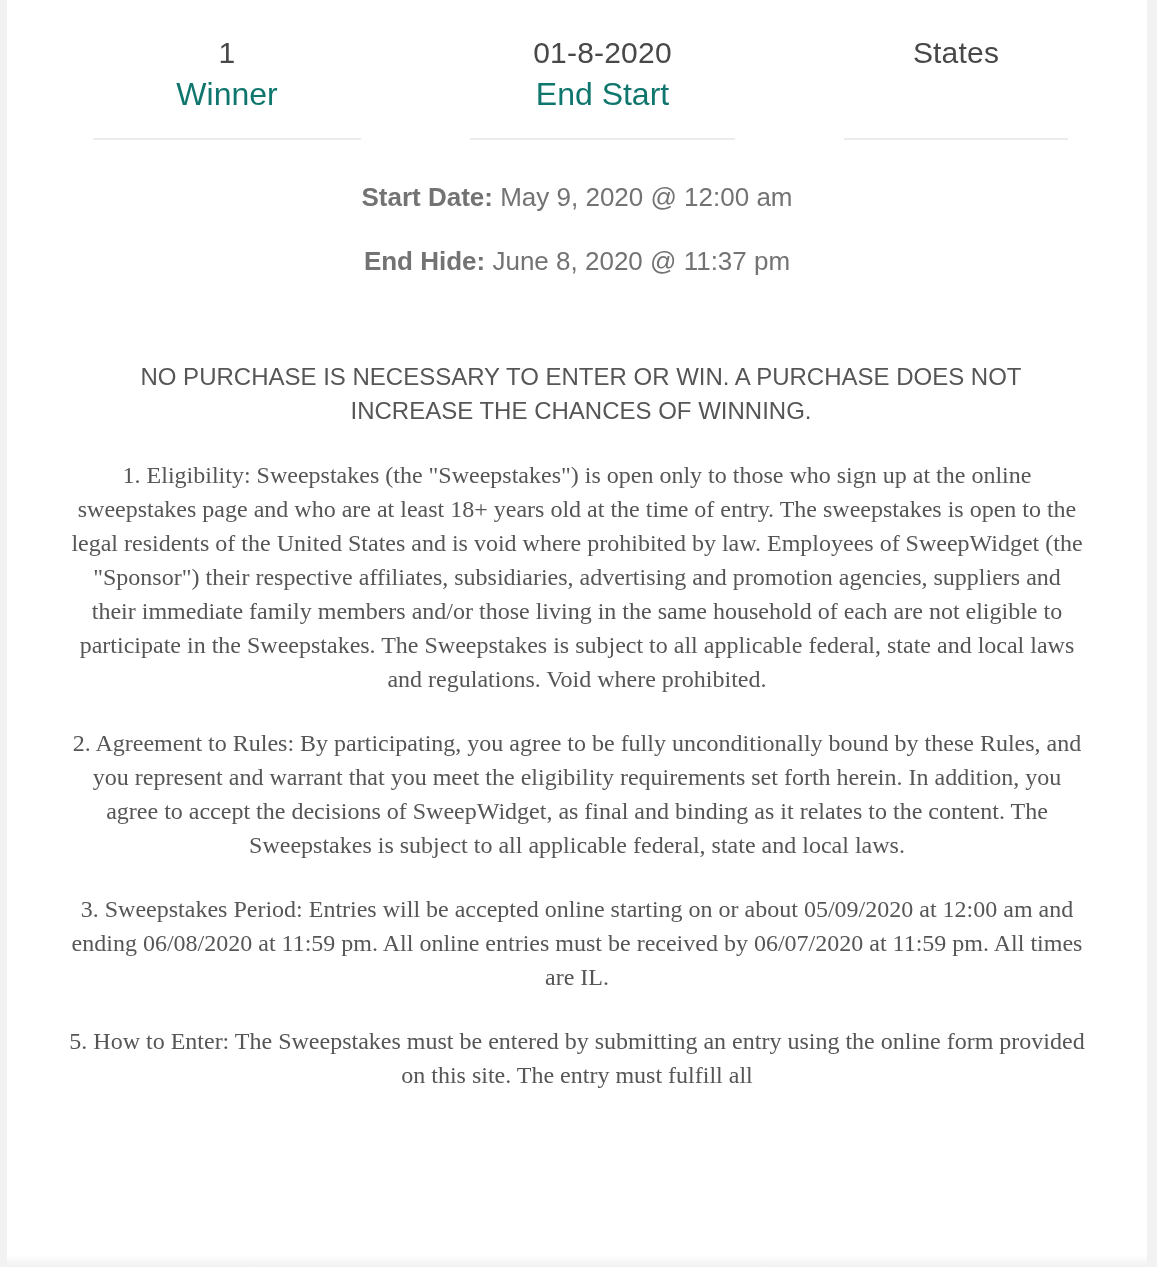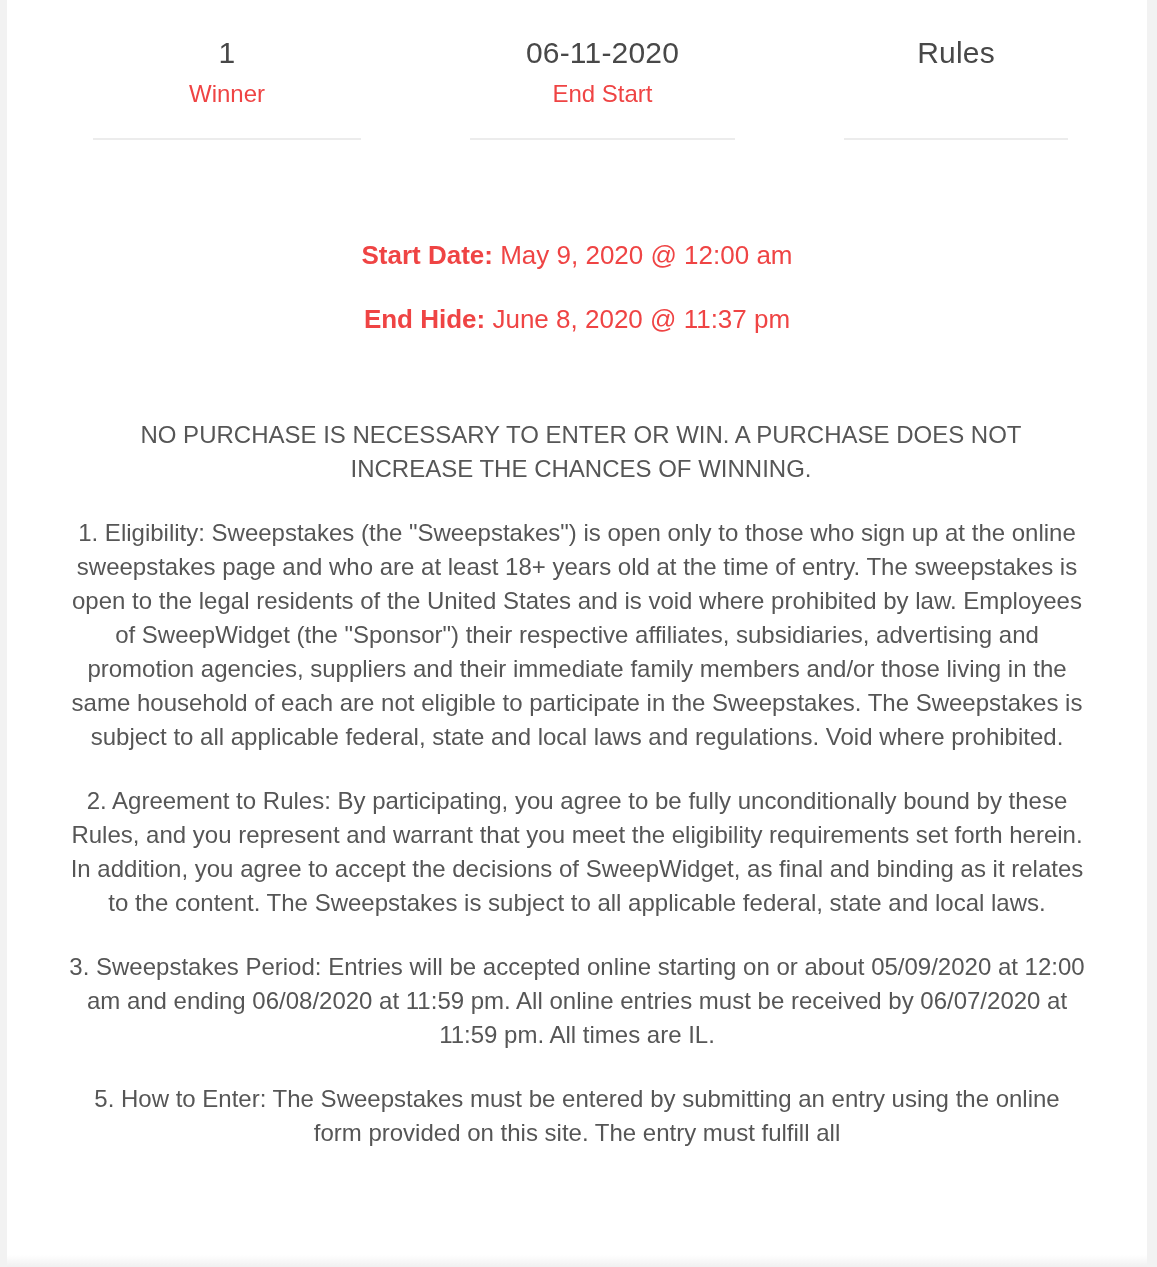--- a/index.html
+++ b/index.html
@@ -34,30 +34,30 @@
   .stat-col.c1 { width: 268px; }
   .stat-col.c2 { width: 265px; }
   .stat-col.c3 { width: 224px; }
   .stat-value {
     font-size: 30px;
     line-height: 38px;
     color: #484848;
     letter-spacing: 0.2px;
   }
   .stat-label {
-    font-size: 24px;
+    font-size: 32px;
     line-height: 36px;
     margin-top: 4px;
-    color: #ef4444;
+    color: #0f766e;
   }
   
   .dates-block {
-    margin-top: 100px;
+    margin-top: 42px;
     text-align: center;
-    color: #ef4444;
+    color: #737373;
   }
   .date-line {
     margin: 0 0 34px 0;
     font-size: 26px;
     line-height: 30px;
   }
   .date-line strong { font-weight: bold; }
   
   .rules-block {
     margin: 84px auto 0 auto;
@@ -68,20 +68,21 @@
     line-height: 34px;
   }
   .rules-heading {
     margin: 0 0 30px 8px;
     font-weight: normal;
     font-size: 24px;
     line-height: 34px;
   }
   .rules-paragraph {
     margin: 30px 0;
+    font-family: Liberation Serif, serif;
   }
   .bottom-fade {
     position: absolute;
     left: 0;
     right: 0;
     bottom: 0;
     height: 12px;
     background: linear-gradient(rgba(255,255,255,0), rgba(0,0,0,0.06));
     pointer-events: none;
   }
@@ -90,25 +91,25 @@
 <body>
 
 <div class="card">
 
   <div class="stats-row">
     <div class="stat-col c1">
       <div class="stat-value">1</div>
       <div class="stat-label">Winner</div>
     </div>
     <div class="stat-col c2">
-      <div class="stat-value">06-11-2020</div>
+      <div class="stat-value">01-8-2020</div>
       <div class="stat-label">End Start</div>
     </div>
     <div class="stat-col c3">
-      <div class="stat-value">Rules</div>
+      <div class="stat-value">States</div>
     </div>
   </div>
 
   <div class="dates-block">
     <p class="date-line"><strong>Start Date:</strong> <span>May 9, 2020 @ 12:00 am</span></p>
     <p class="date-line"><strong>End Hide:</strong> <span>June 8, 2020 @ 11:37 pm</span></p>
   </div>
 
   <div class="rules-block">
     <p class="rules-heading">NO PURCHASE IS NECESSARY TO ENTER OR WIN. A PURCHASE DOES NOT INCREASE THE CHANCES OF WINNING.</p>

